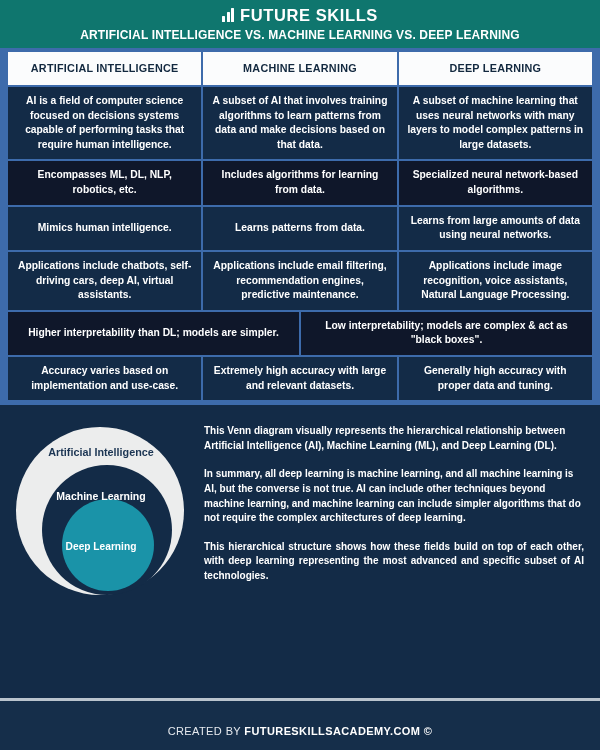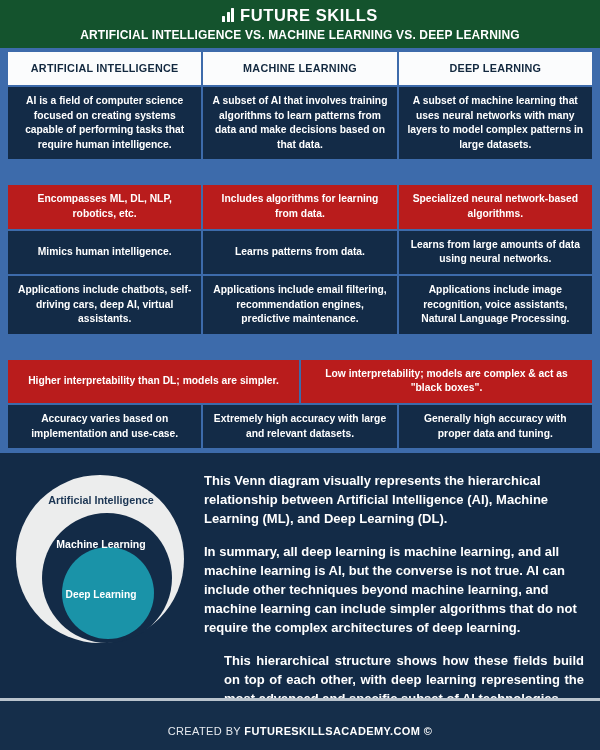--- a/index.html
+++ b/index.html
@@ -20,21 +20,21 @@
     width: 600px;
     height: 750px;
     background: #16304d;
     box-sizing: border-box;
     display: flex;
     flex-direction: column;
   }
 
   
   .header {
-    background: #14532d;
+    background: #0f766e;
     padding: 7px 0 6px 0;
     text-align: center;
   }
   .brand {
     display: flex;
     align-items: center;
     justify-content: center;
     gap: 6px;
     margin-bottom: 5px;
   }
@@ -100,23 +100,22 @@
     color: #12283f;
     font-size: 10.8px;
     letter-spacing: 0.25px;
     padding: 9px 8px;
   }
   .trow.dark .cell {
     background: #132b47;
     color: #ffffff;
   }
   .trow.light .cell {
-    background: #b91c1c;
-    color: #ffffff;
-    margin-top: 24px;
+    background: #0f172a;
+    color: #ffffff;
   }
 
   
   .venn-section {
     position: relative;
     flex: 1 1 auto;
     background: #132b47;
     display: flex;
     align-items: flex-start;
     padding: 14px 12px 10px 12px;
@@ -183,29 +182,29 @@
     color: #ffffff;
   }
 
   .venn-text {
     flex: 1 1 auto;
     padding: 5px 4px 0 14px;
     box-sizing: border-box;
   }
   .venn-text p {
     margin: 0 0 14px 0;
-    font-size: 13px;
+    font-size: 10px;
     font-weight: bold;
     line-height: 1.46;
     color: #ffffff;
   }
   .venn-text p.justified {
     text-align: justify;
   }
-  .venn-text p:last-child { margin-bottom: 0; margin-left: 20px; }
+  .venn-text p:last-child { margin-bottom: 0; }
 
   
   .footer-rule {
     height: 3px;
     background: #b9c3cd;
   }
   .footer {
     background: #152e4a;
     text-align: center;
     padding: 24px 0 13px 0;
@@ -235,21 +234,21 @@
   <div class="table-band">
     <div class="table">
 
       <div class="trow head">
         <div class="cell">ARTIFICIAL INTELLIGENCE</div>
         <div class="cell">MACHINE LEARNING</div>
         <div class="cell">DEEP LEARNING</div>
       </div>
 
       <div class="trow dark">
-        <div class="cell">AI is a field of computer science focused on creating systems capable of performing tasks that require human intelligence.</div>
+        <div class="cell">AI is a field of computer science focused on decisions systems capable of performing tasks that require human intelligence.</div>
         <div class="cell">A subset of AI that involves training algorithms to learn patterns from data and make decisions  based on that data.</div>
         <div class="cell">A subset of machine learning that uses neural networks with many layers to model complex patterns in large datasets.</div>
       </div>
 
       <div class="trow light">
         <div class="cell">Encompasses ML, DL, NLP, robotics, etc.</div>
         <div class="cell">Includes algorithms for learning from data.</div>
         <div class="cell">Specialized neural network-based algorithms.</div>
       </div>
 

